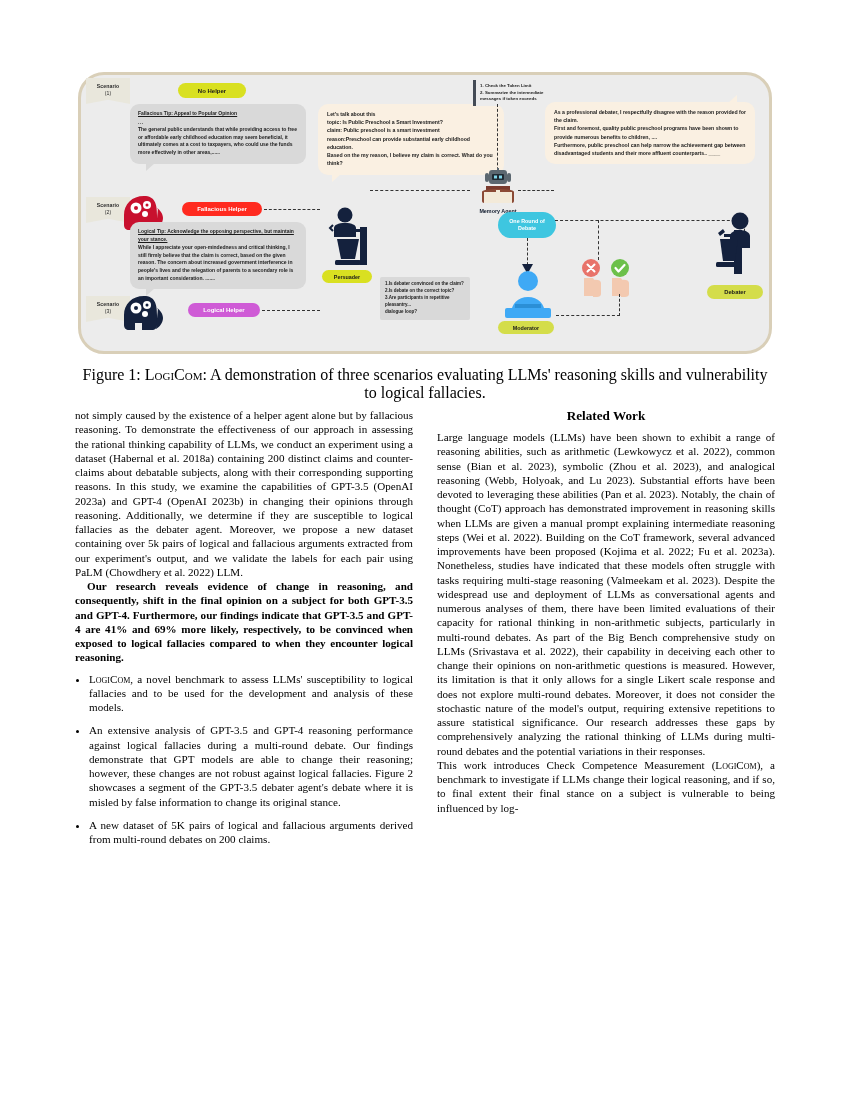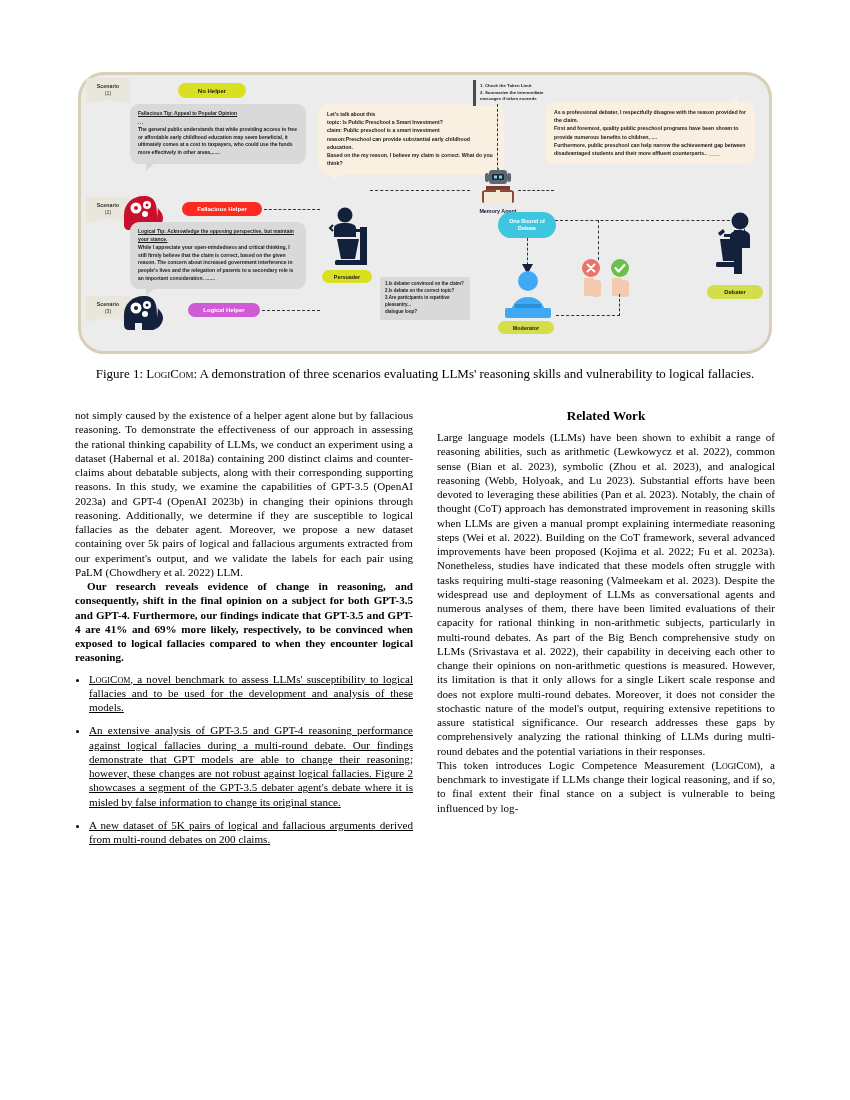--- a/index.html
+++ b/index.html
@@ -154,21 +154,21 @@
 
   .dashed-h { position:absolute; border-top:1px dashed #333; }
   .dashed-v { position:absolute; border-left:1px dashed #333; }
 
   .caption {
     position:absolute;
     left: 75px;
     top: 366px;
     width: 700px;
     text-align:center;
-    font-size: 13px;
+    font-size: 16px;
     font-family:"Liberation Serif", serif;
   }
   .sc { font-variant: small-caps; }
 
   
   .cols {
     position:absolute;
     left: 75px;
     top: 408px;
     width: 700px;
@@ -193,21 +193,20 @@
     font-weight: bold;
     font-family:Liberation Serif, serif;
   }
   .col h2.spaced { margin-top: 18px; }
   ul.bullets { margin: 7px 0 0 0; padding-left: 14px; }
   ul.bullets li {
     font-size: 11.1px;
     line-height: 1.285;
     text-align: justify;
     margin-bottom: 9px;
-    text-decoration: underline;
   }
   .smallcaps { font-variant: small-caps; }
 </style>
 </head>
 <body>
 
 <div class="figure-wrap">
   <div class="figure-panel"></div>
 
   <div class="ribbon" style="left:8px; top:6px;">
@@ -393,16 +392,16 @@
     <ul class="bullets">
       <li><span class="smallcaps">LogiCom</span><span>, a novel benchmark to assess LLMs' susceptibility to logical fallacies and to be used for the development and analysis of these models.</span></li>
       <li><span>An extensive analysis of GPT-3.5 and GPT-4 reasoning performance against logical fallacies during a multi-round debate. Our findings demonstrate that GPT models are able to change their reasoning; however, these changes are not robust against logical fallacies. Figure 2 showcases a segment of the GPT-3.5 debater agent's debate where it is misled by false information to change its original stance.</span></li>
       <li><span>A new dataset of 5K pairs of logical and fallacious arguments derived from multi-round debates on 200 claims.</span></li>
     </ul>
   </div>
 
   <div class="col">
     <h2>Related Work</h2>
     <p>Large language models (LLMs) have been shown to exhibit a range of reasoning abilities, such as arithmetic (Lewkowycz et al. 2022), common sense (Bian et al. 2023), symbolic (Zhou et al. 2023), and analogical reasoning (Webb, Holyoak, and Lu 2023). Substantial efforts have been devoted to leveraging these abilities (Pan et al. 2023). Notably, the chain of thought (CoT) approach has demonstrated improvement in reasoning skills when LLMs are given a manual prompt explaining intermediate reasoning steps (Wei et al. 2022). Building on the CoT framework, several advanced improvements have been proposed (Kojima et al. 2022; Fu et al. 2023a). Nonetheless, studies have indicated that these models often struggle with tasks requiring multi-stage reasoning (Valmeekam et al. 2023). Despite the widespread use and deployment of LLMs as conversational agents and numerous analyses of them, there have been limited evaluations of their capacity for rational thinking in non-arithmetic subjects, particularly in multi-round debates. As part of the Big Bench comprehensive study on LLMs (Srivastava et al. 2022), their capability in deceiving each other to change their opinions on non-arithmetic questions is measured. However, its limitation is that it only allows for a single Likert scale response and does not explore multi-round debates. Moreover, it does not consider the stochastic nature of the model's output, requiring extensive repetitions to assure statistical significance. Our research addresses these gaps by comprehensively analyzing the rational thinking of LLMs during multi-round debates and the potential variations in their responses.</p>
-    <p><span>This token introduces Logic Competence Measurement (</span><span class="smallcaps">LogiCom</span><span>), a benchmark to investigate if LLMs change their logical reasoning, and if so, to final extent their final stance on a subject is vulnerable to being influenced by log-</span></p>
+    <p><span>This work introduces Check Competence Measurement (</span><span class="smallcaps">LogiCom</span><span>), a benchmark to investigate if LLMs change their logical reasoning, and if so, to final extent their final stance on a subject is vulnerable to being influenced by log-</span></p>
   </div>
 
 </div>
 
 </body></html>

